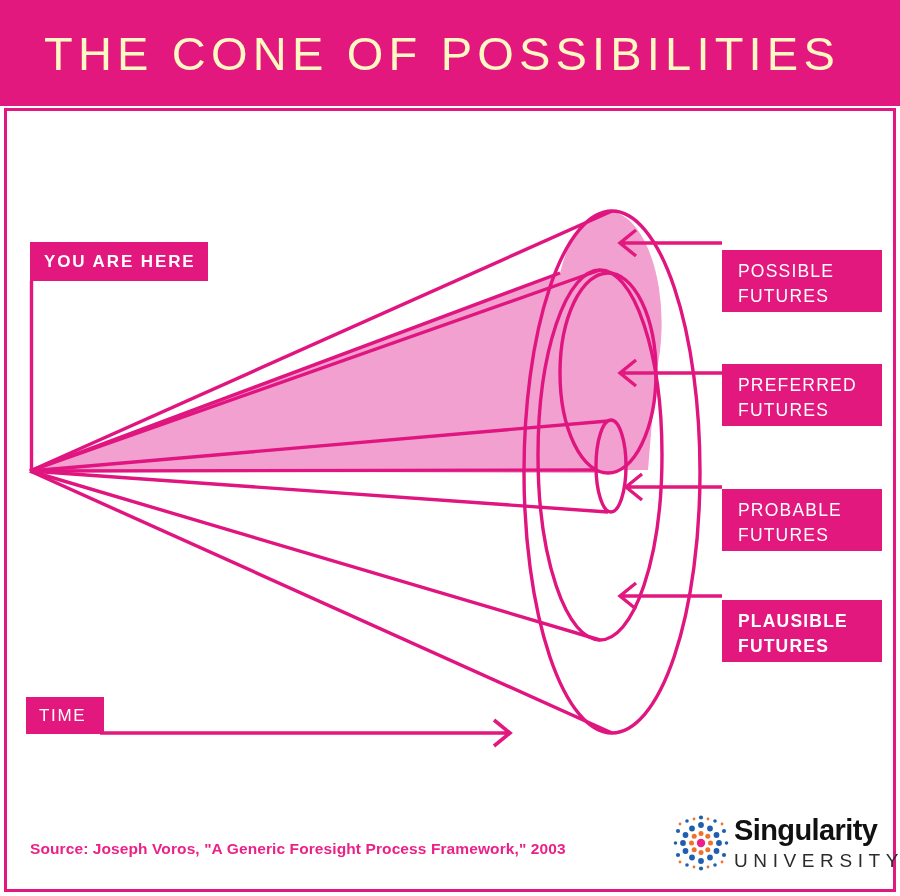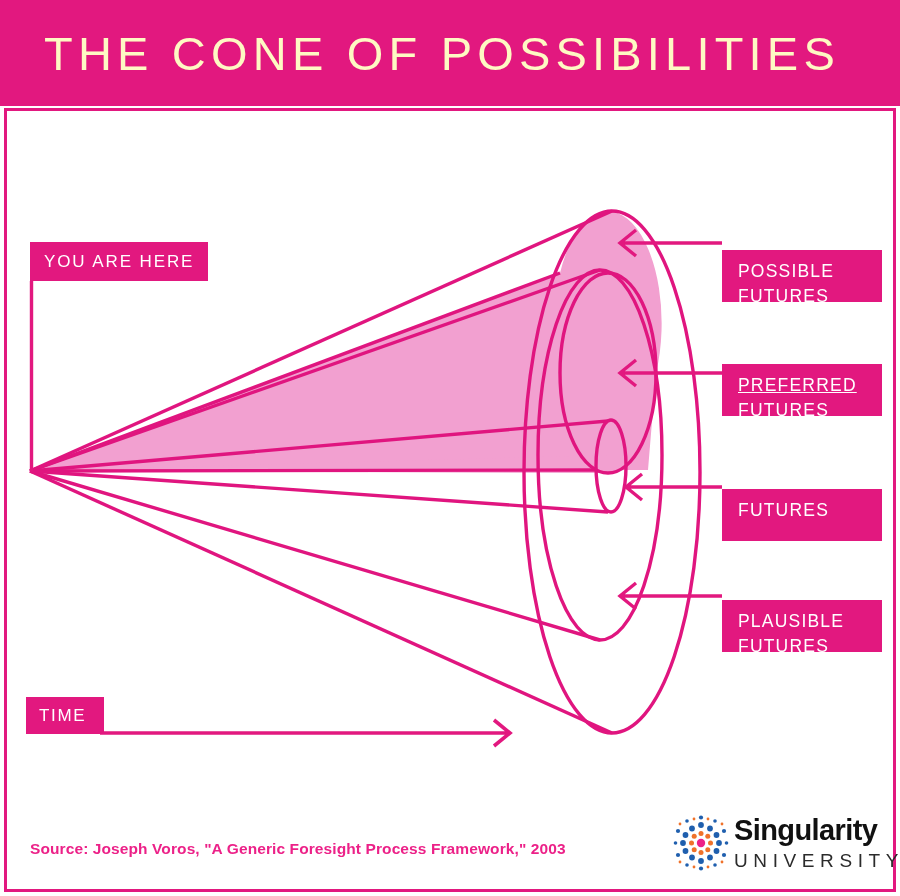--- a/index.html
+++ b/index.html
@@ -79,49 +79,49 @@
 
   #tag-you-are-here {
     left: 30px;
     top: 242px;
     width: 178px;
     height: 39px;
     padding: 12px 14px;
     display: flex;
     align-items: center;
     font-size: 17px;
-    font-weight: 400;
+    font-weight: 700;
     letter-spacing: 1.9px;
   }
   #tag-time {
     left: 26px;
     top: 697px;
     width: 78px;
     height: 37px;
     padding: 16px 13px;
     display: flex;
     align-items: center;
     font-size: 17px;
     font-weight: 400;
     letter-spacing: 1.7px;
   }
 
   .futures-tag {
     width: 160px;
-    height: 52px;
+    height: 62px;
     padding: 9px 0 0 16px;
     font-size: 17.5px;
     font-weight: 400;
     letter-spacing: 1.2px;
     line-height: 1.42;
   }
   #tag-possible  { left: 722px; top: 250px; }
-  #tag-preferred { left: 722px; top: 364px; text-decoration: underline; }
+  #tag-preferred { left: 722px; top: 364px; }
   #tag-probable  { left: 722px; top: 489px; }
-  #tag-plausible { left: 722px; top: 600px; }
+  #tag-plausible { left: 722px; top: 600px; font-weight: bold; }
 
   
   #source-text {
     position: absolute;
     left: 30px;
     top: 840px;
     color: #ec2188;
     font-size: 15.5px;
     font-weight: bold;
     letter-spacing: 0.1px;
@@ -223,20 +223,21 @@
     <span class="tag-line">POSSIBLE</span>
     <span class="tag-line">FUTURES</span>
   </div>
 
   <div class="tag-box futures-tag" id="tag-preferred">
     <span class="tag-line">PREFERRED</span>
     <span class="tag-line">FUTURES</span>
   </div>
 
   <div class="tag-box futures-tag" id="tag-probable">
+    <span class="tag-line">PROBABLE</span>
     <span class="tag-line">FUTURES</span>
   </div>
 
   <div class="tag-box futures-tag" id="tag-plausible">
     <span class="tag-line">PLAUSIBLE</span>
     <span class="tag-line">FUTURES</span>
   </div>
 
   <div id="source-text">Source: Joseph Voros, "A Generic Foresight Process Framework," 2003</div>
 

